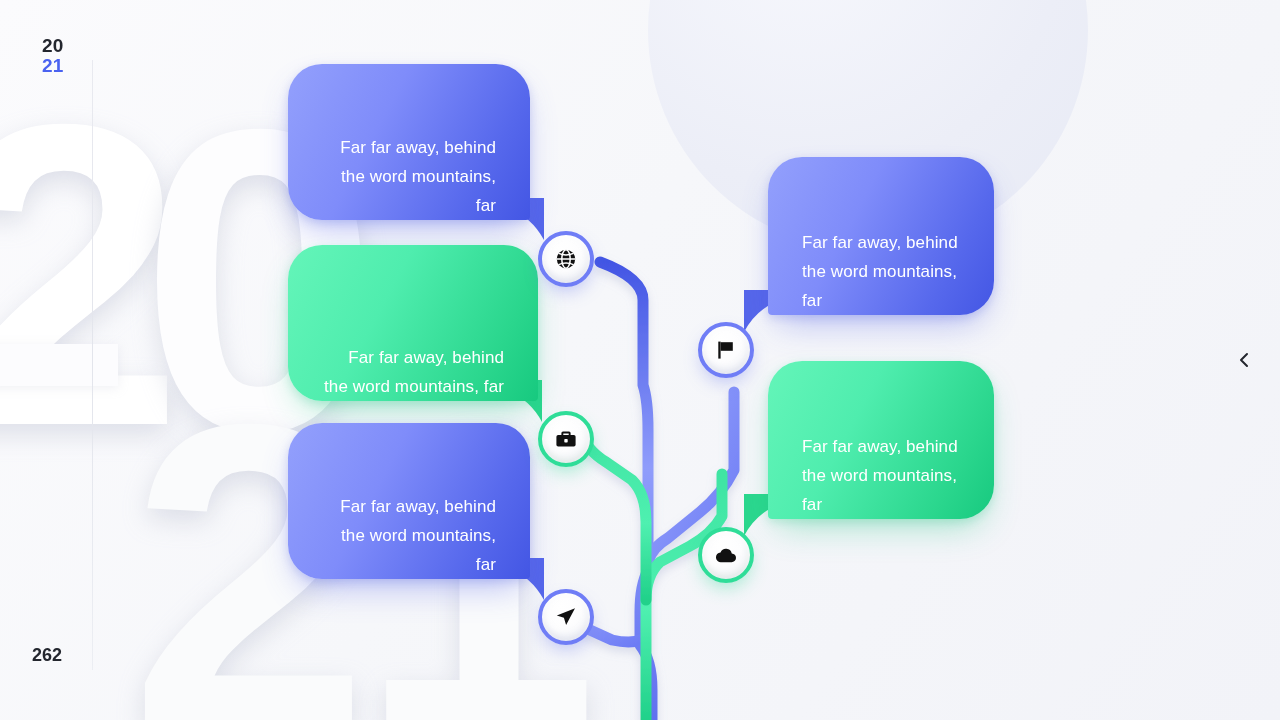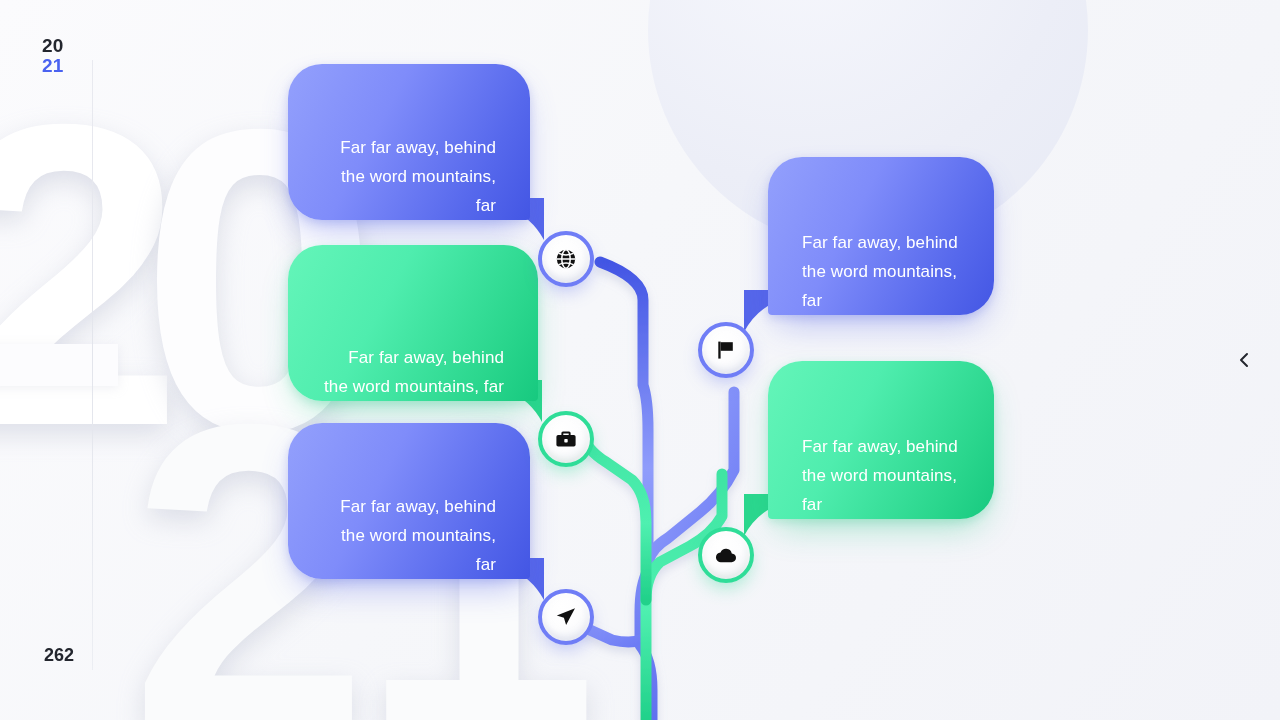--- a/index.html
+++ b/index.html
@@ -23,21 +23,21 @@
   #wm-21{left:130px;top:395px;font-size:430px;color:#fafbfc;}
   #wmBand{position:absolute;left:-10px;top:344px;width:128px;height:42px;
     background:#fcfcfe;box-shadow:0 2px 10px rgba(190,195,210,.25);}
   #vrule{position:absolute;left:92px;top:60px;width:1px;height:610px;
     background:linear-gradient(#e9eaf0,#e3e5ec 50%,#eceef3);}
 
   
   #yearBlock{position:absolute;left:42px;top:36px;line-height:1.05;}
   #yearTop{font-size:19px;font-weight:700;color:#23262e;letter-spacing:.3px;}
   #yearBot{font-size:19px;font-weight:700;color:#4a62f0;letter-spacing:.3px;}
-  #pageNum{position:absolute;left:44px;top:645px;font-size:18px;font-weight:700;color:#23262e;}
+  #pageNum{position:absolute;left:32px;top:645px;font-size:18px;font-weight:700;color:#23262e;}
   #navPrev{position:absolute;left:1228px;top:344px;width:32px;height:32px;
     display:flex;align-items:center;justify-content:center;cursor:pointer;}
   #navPrev svg{display:block;}
 
   
   #wires{position:absolute;left:0;top:0;width:1280px;height:720px;}
 
   
   .bubble{position:absolute;color:#fff;font-size:17px;line-height:29px;
     padding:0 34px;display:flex;align-items:flex-end;box-sizing:border-box;

